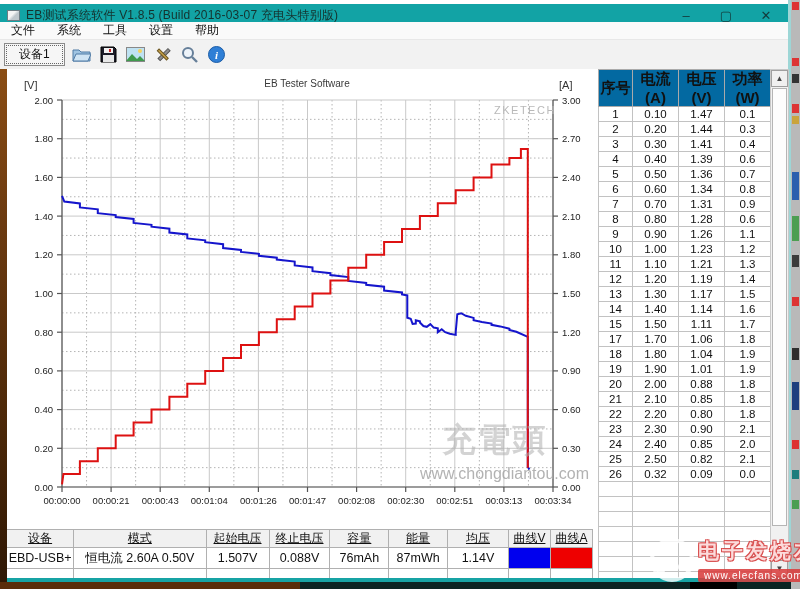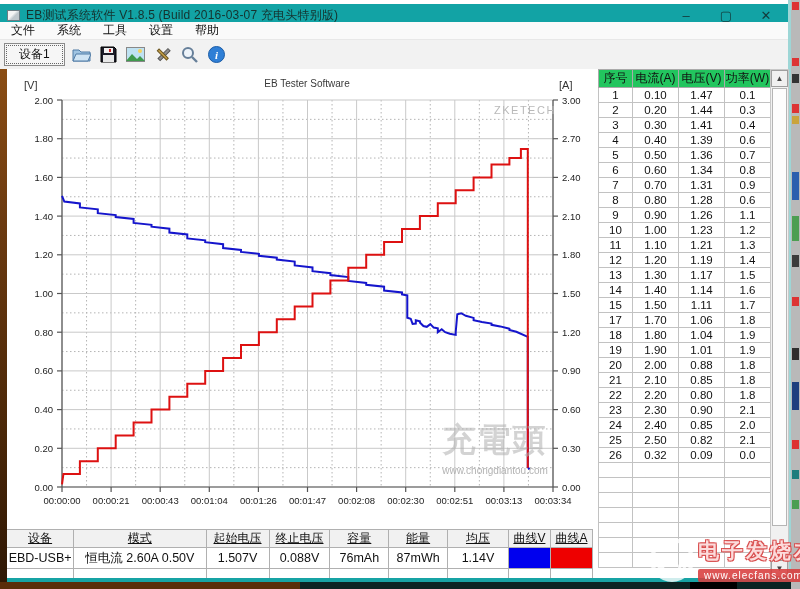--- a/index.html
+++ b/index.html
@@ -30,26 +30,26 @@
   .tb-icon { width:20px; height:20px; display:flex; align-items:center; justify-content:center; }
 
   
   .axis-unit { position:absolute; font-size:11px; color:#333; }
   .chart-title { position:absolute; left:150px; top:78px; width:314px; text-align:center;
                  font-size:10px; color:#3a3a3a; }
   #chart-svg { position:absolute; left:7px; top:92px; }
   .wm-zketech { position:absolute; left:494px; top:104px; font-size:11px; color:#b9b9b9; letter-spacing:1.5px; }
   .wm-cdt { position:absolute; left:420px; top:418px; width:150px; text-align:center; pointer-events:none; }
   .wm-cdt .big { font-size:33px; font-weight:bold; color:rgba(175,175,175,0.55); letter-spacing:2px; white-space:nowrap; }
-  .wm-cdt .sub { font-size:10px; color:rgba(165,165,165,0.85); margin-top:2px; }
+  .wm-cdt .sub { font-size:16px; color:rgba(165,165,165,0.85); margin-top:2px; }
 
   
   .data-table-wrap { position:absolute; left:598px; top:69px; width:172px; height:509px; overflow:hidden; }
   .data-table-wrap table { width:100%; border-collapse:collapse; table-layout:fixed; }
-  .data-table-wrap th { background:#22c55e; border:1px solid #aaa; font-size:12px; font-weight:normal;
+  .data-table-wrap th { background:#0369a1; border:1px solid #aaa; font-size:15px; font-weight:bold;
                         height:17px; color:#111; }
   .data-table-wrap td { border:1px solid #c2c2c2; font-size:11.5px; height:15px; text-align:center;
                         color:#111; padding:0; }
   .vscroll { position:absolute; left:770px; top:69px; width:19px; height:509px; background:#f1f1f1;
              border:1px solid #c8c8c8; }
   .vscroll .btn { position:absolute; left:0; width:17px; height:17px; background:#f0f0f0;
                   border:1px solid #9f9f9f; font-size:8px; color:#444; text-align:center; line-height:16px; }
   .vscroll .up { top:0; }
   .vscroll .down { bottom:0; }
   .vscroll .thumb { position:absolute; left:1px; top:18px; width:15px; height:438px;

